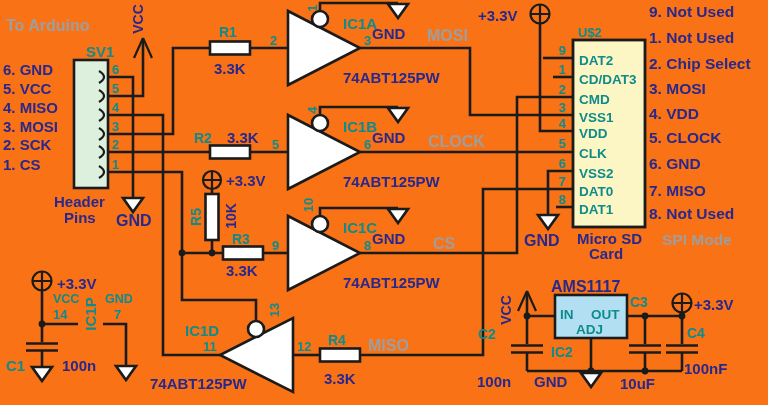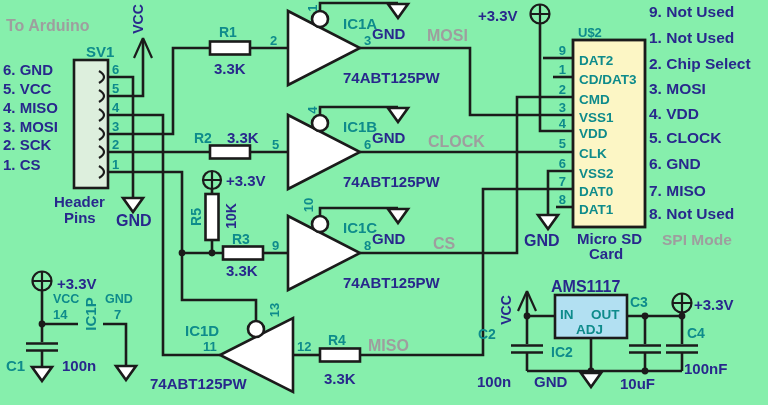--- a/index.html
+++ b/index.html
@@ -1,16 +1,16 @@
 <!DOCTYPE html>
 <html><head>
 <meta charset="utf-8">
 <style>
   html,body{margin:0;padding:0;background:#ffffff;}
-  .stage{width:768px;height:405px;background:#86efac;overflow:hidden;}
+  .stage{width:768px;height:405px;background:#f97316;overflow:hidden;}
   svg{display:block;}
   text{font-family:"Liberation Sans","DejaVu Sans",sans-serif;font-weight:bold;}
   .navy{fill:#28288c;}
   .teal{fill:#0e8b8b;}
   .gray{fill:#9e9e9e;}
   .wire{stroke:#1b1b1b;stroke-width:2.6;fill:none;}
   .thin{stroke:#1b1b1b;stroke-width:2.2;fill:none;}
   .part{stroke:#1b1b1b;stroke-width:2.6;fill:#ffffff;}
   .dot{fill:#1b1b1b;}
 </style>

